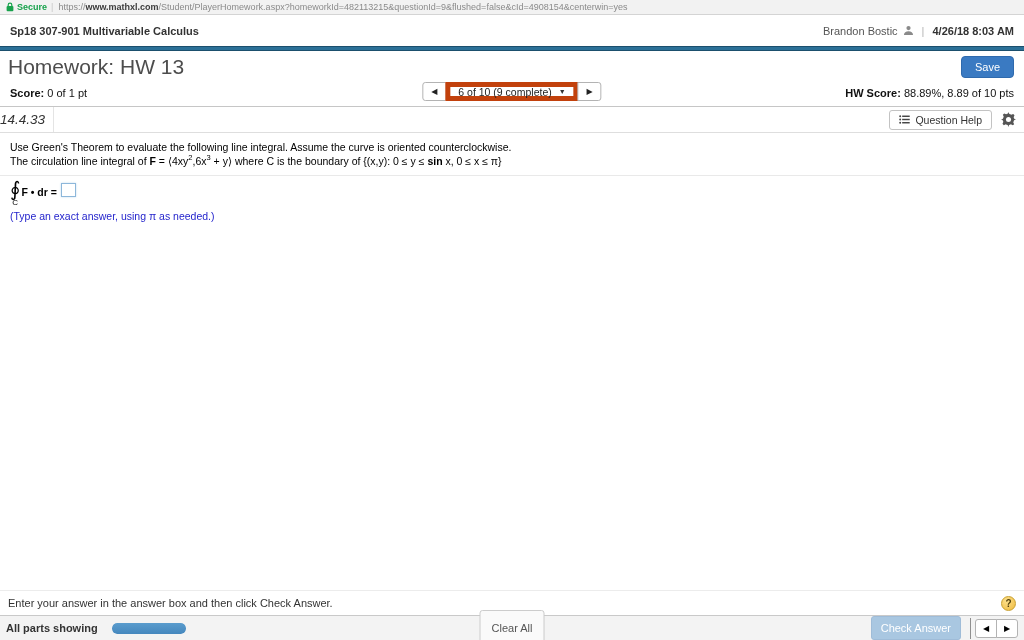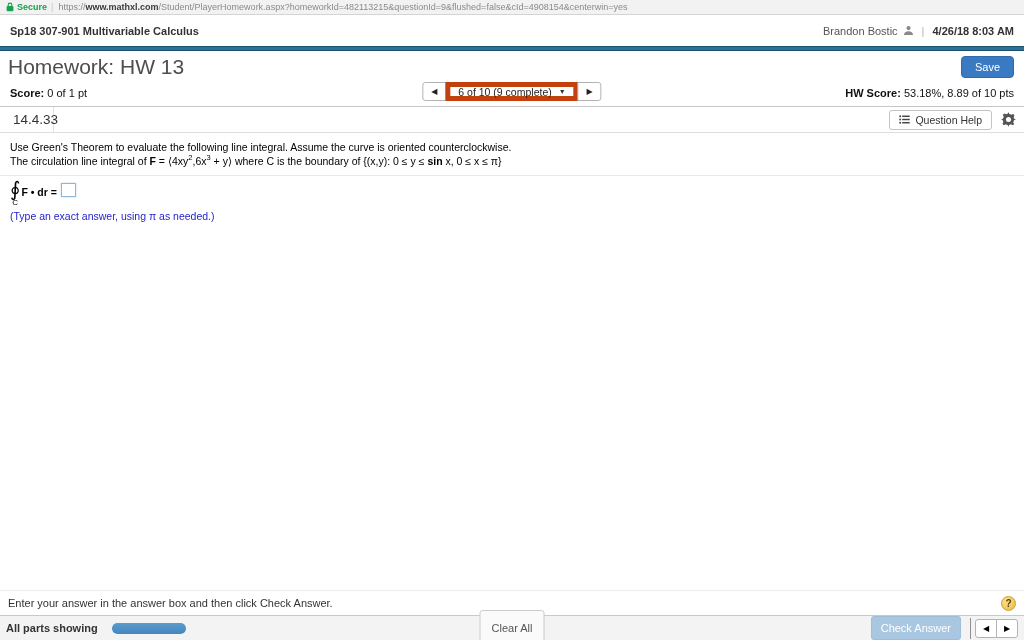--- a/index.html
+++ b/index.html
@@ -31,21 +31,21 @@
   .score-row { flex:0 0 26px; position:relative; display:flex; align-items:center; justify-content:space-between; padding:0 10px 2px; border-bottom:1px solid #c6c6c6; font-size:11px; color:#111; }
   .bold { font-weight:bold; }
   .q-nav-group { position:absolute; left:50%; top:1px; transform:translateX(-50%); display:flex; }
   .q-nav-btn { width:24px; height:19px; background:#fff; border:1px solid #b3b3b3; display:flex; align-items:center; justify-content:center; font-size:8px; color:#222; cursor:pointer; }
   .q-nav-btn.prev { border-radius:3px 0 0 3px; }
   .q-nav-btn.next { border-radius:0 3px 3px 0; margin-left:-1px; }
   .q-select { height:19px; background:#fff; border:5px solid #c2410c; margin-left:-1px; display:flex; align-items:center; gap:7px; padding:0 8px; font-size:10.5px; color:#222; cursor:pointer; }
   .q-select .caret { font-size:7px; color:#333; }
   
   .question-row { flex:0 0 26px; display:flex; align-items:center; border-bottom:1px solid #dedede; }
-  .qnum-cell { width:54px; height:100%; display:flex; align-items:center; padding-left:13px; font-size:13.5px; color:#333; border-right:1px solid #e4e4e4; }
+  .qnum-cell { width:54px; height:100%; display:flex; align-items:center; padding-left:0; font-size:13.5px; color:#333; border-right:1px solid #e4e4e4;font-style:italic; }
   .qbar-right { margin-left:auto; display:flex; align-items:center; gap:9px; padding-right:8px; }
   .qhelp-btn { display:flex; align-items:center; gap:5px; background:#fff; border:1px solid #c3c3c3; border-radius:3px; padding:3px 9px; font-size:10.5px; color:#333; cursor:pointer; font-family:inherit; }
   .gear-btn { background:none; border:none; cursor:pointer; display:flex; padding:0; }
   
   .question-body { padding:8px 10px 0; font-size:10.5px; color:#000; }
   .q-line1 { }
   .q-line2 sup { font-size:7.5px; }
   .rule { border-bottom:1px solid #e9e9e9; margin:8px -10px 0; }
   .answer-line { display:flex; align-items:flex-start; margin-top:3px; }
   .contour { display:inline-flex; flex-direction:column; align-items:center; line-height:1; }
@@ -120,21 +120,21 @@
       </span>
     <span class="q-select">
       <span>6 of 10 (9 complete)</span>
       <span class="caret">▼</span>
     </span>
     <span class="q-nav-btn next">
         <span>▶</span>
       </span>
   </span>
   <span>
-    <span class="bold">HW Score:</span><span> 53.18%, 8.89 of 10 pts</span>
+    <span class="bold">HW Score:</span><span> 88.89%, 8.89 of 10 pts</span>
   </span>
 </div>
 
 <div class="question-row">
   <span class="qnum-cell">14.4.33</span>
   <span class="qbar-right">
     <button class="qhelp-btn">
       <span style="display:flex;">
         <svg width="11" height="9" viewBox="0 0 12 10" fill="#444">
             <circle cx="1.2" cy="1.4" r="1.1"></circle>

